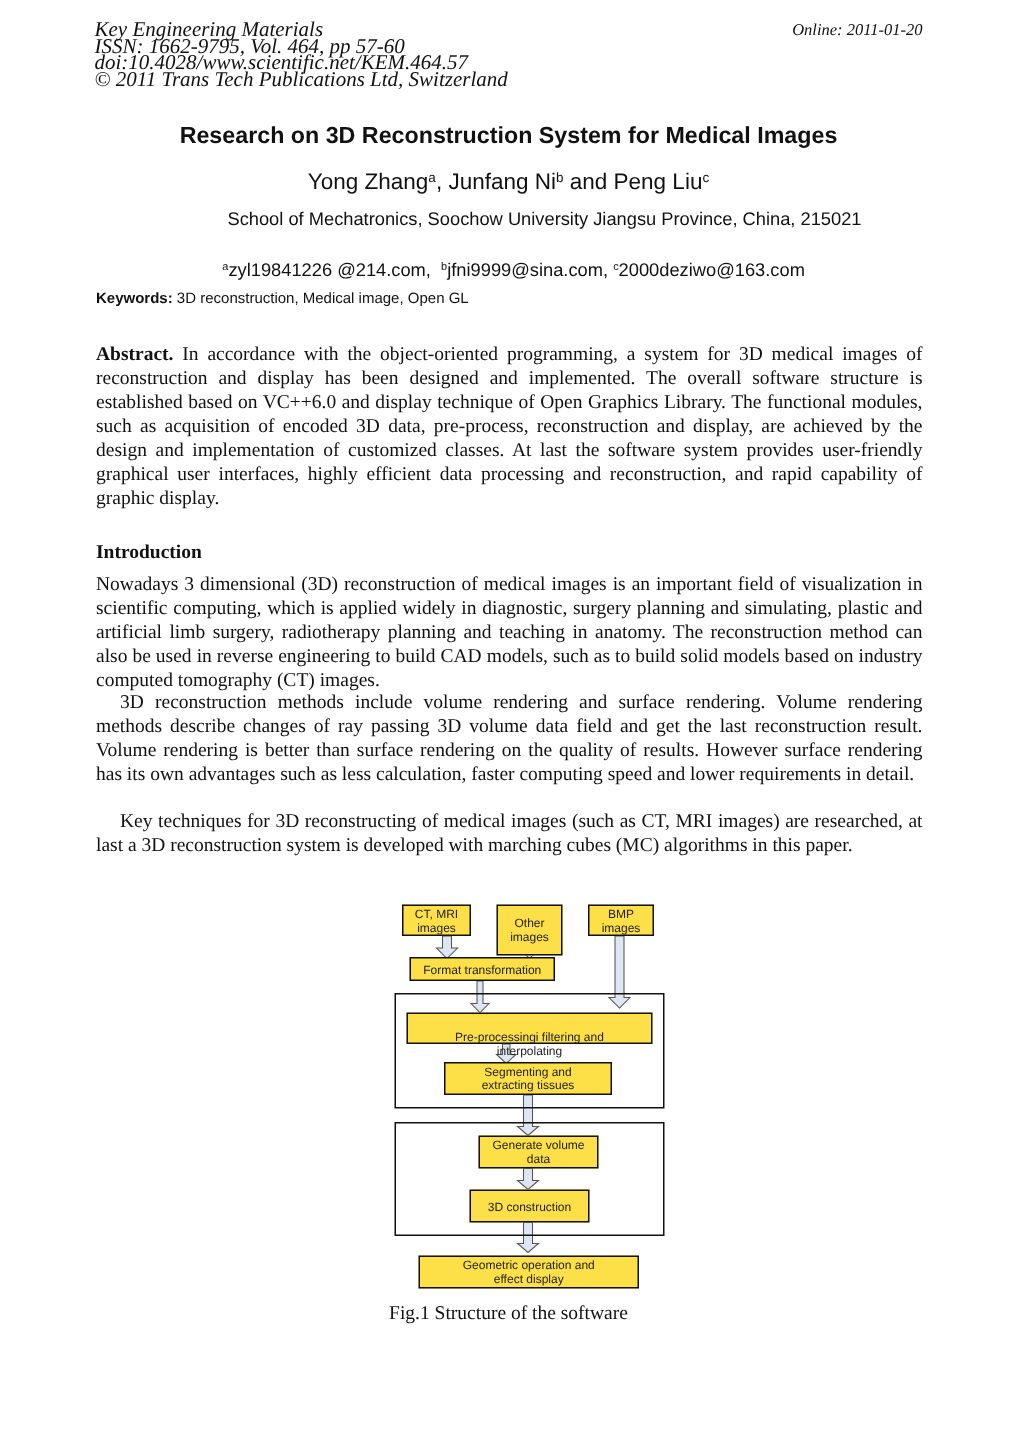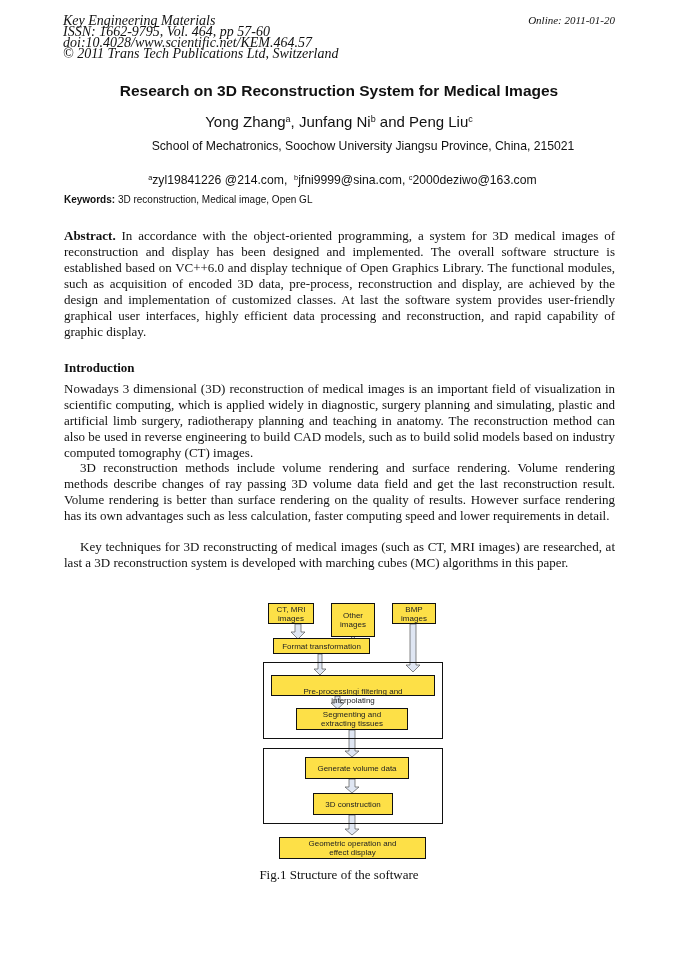--- a/index.html
+++ b/index.html
@@ -100,21 +100,21 @@
     </div>
   <div class="dbox sans" style="left:273px;top:638px;width:97px;height:16px;">
       <span>Format transformation</span>
     </div>
   <div class="dbox sans" style="left:271px;top:675px;width:164px;height:21px;">
       <span style="padding:0 28px;margin-top:20px;">Pre-processingі filtering and interpolating</span>
     </div>
   <div class="dbox sans" style="left:296px;top:708px;width:112px;height:22px;">
       <span style="padding:0 14px;">Segmenting and extracting tissues</span>
     </div>
-  <div class="dbox sans" style="left:305px;top:757px;width:104px;height:22px;">
+  <div class="dbox sans" style="left:319px;top:757px;width:80px;height:22px;">
       <span>Generate volume data</span>
     </div>
   <div class="dbox sans" style="left:313px;top:793px;width:80px;height:22px;">
       <span>3D construction</span>
     </div>
   <div class="dbox sans" style="left:279px;top:837px;width:147px;height:22px;">
       <span style="padding:0 18px;">Geometric operation and effect display</span>
     </div>
 </div>
 

